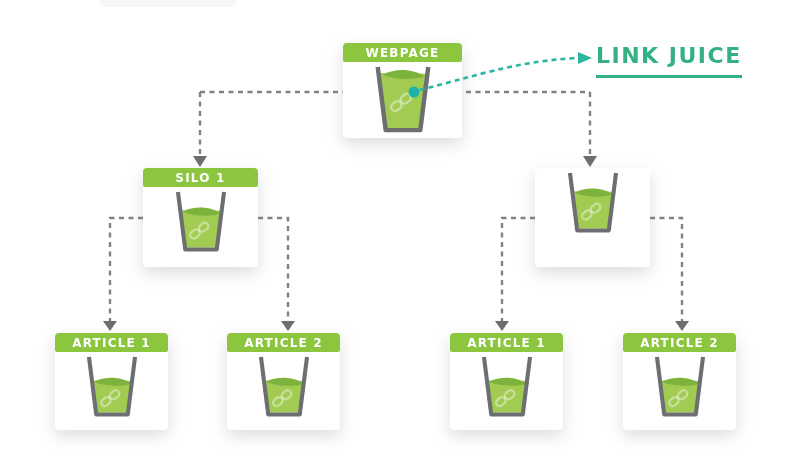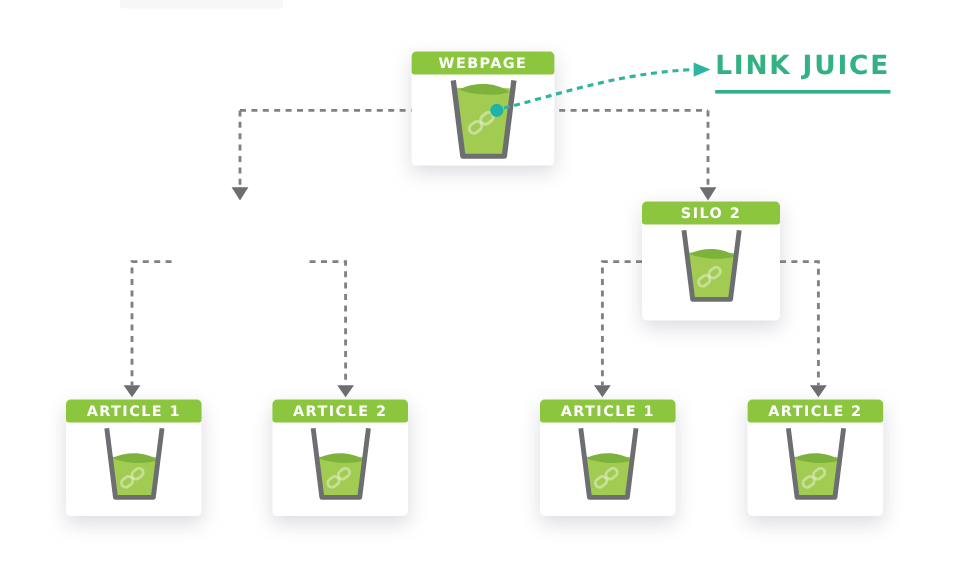--- a/index.html
+++ b/index.html
@@ -99,25 +99,47 @@
                 <rect x="-12" y="-4" width="11.5" height="8" rx="4"></rect>
                 <rect x="0.5" y="-4" width="11.5" height="8" rx="4"></rect>
               </g>
             </g>
             <path class="glasswall" d="M9,1 L17.2,66 L52.8,66 L61,1"></path>
           </svg>
         </div>
       </div>
   </div>
 
+  <div class="card" id="card-silo1">
+    <div class="card-header">
+      <span>SILO 1</span>
+    </div>
+    <div class="card-body">
+        <div class="glass">
+          <svg viewBox="0 0 70 70">
+            <defs>
+              <clipPath id="gc1">
+                <path d="M11,-2 L59,-2 L52.5,64 L17.5,64 Z"></path>
+              </clipPath>
+            </defs>
+            <g clip-path="url(#gc1)">
+              <path class="juice" d="M-5,25.400000000000006 Q10,19.400000000000006 24,23.400000000000006 Q30,25.400000000000006 37,23.400000000000006 Q52,20.400000000000006 75,24.400000000000006 L75,70 L-5,70 Z"></path>
+              <path class="juice-dark" d="M14,23.400000000000006 C28,16.400000000000006 46,17.400000000000006 57,25.400000000000006 C46,29.400000000000006 26,28.400000000000006 14,23.400000000000006 Z"></path>
+              <g class="chain" transform="translate(33,44.7) rotate(-38)">
+                <rect x="-12" y="-4" width="11.5" height="8" rx="4"></rect>
+                <rect x="0.5" y="-4" width="11.5" height="8" rx="4"></rect>
+              </g>
+            </g>
+            <path class="glasswall" d="M9,1 L17.2,66 L52.8,66 L61,1"></path>
+          </svg>
+        </div>
+      </div>
+  </div>
 
   <div class="card" id="card-silo2">
-    <div class="card-header">
-      <span>SILO 2</span>
-    </div>
     <div class="card-body">
         <div class="glass">
           <svg viewBox="0 0 70 70">
             <defs>
               <clipPath id="gc2">
                 <path d="M11,-2 L59,-2 L52.5,64 L17.5,64 Z"></path>
               </clipPath>
             </defs>
             <g clip-path="url(#gc2)">
               <path class="juice" d="M-5,25.400000000000006 Q10,19.400000000000006 24,23.400000000000006 Q30,25.400000000000006 37,23.400000000000006 Q52,20.400000000000006 75,24.400000000000006 L75,70 L-5,70 Z"></path>

